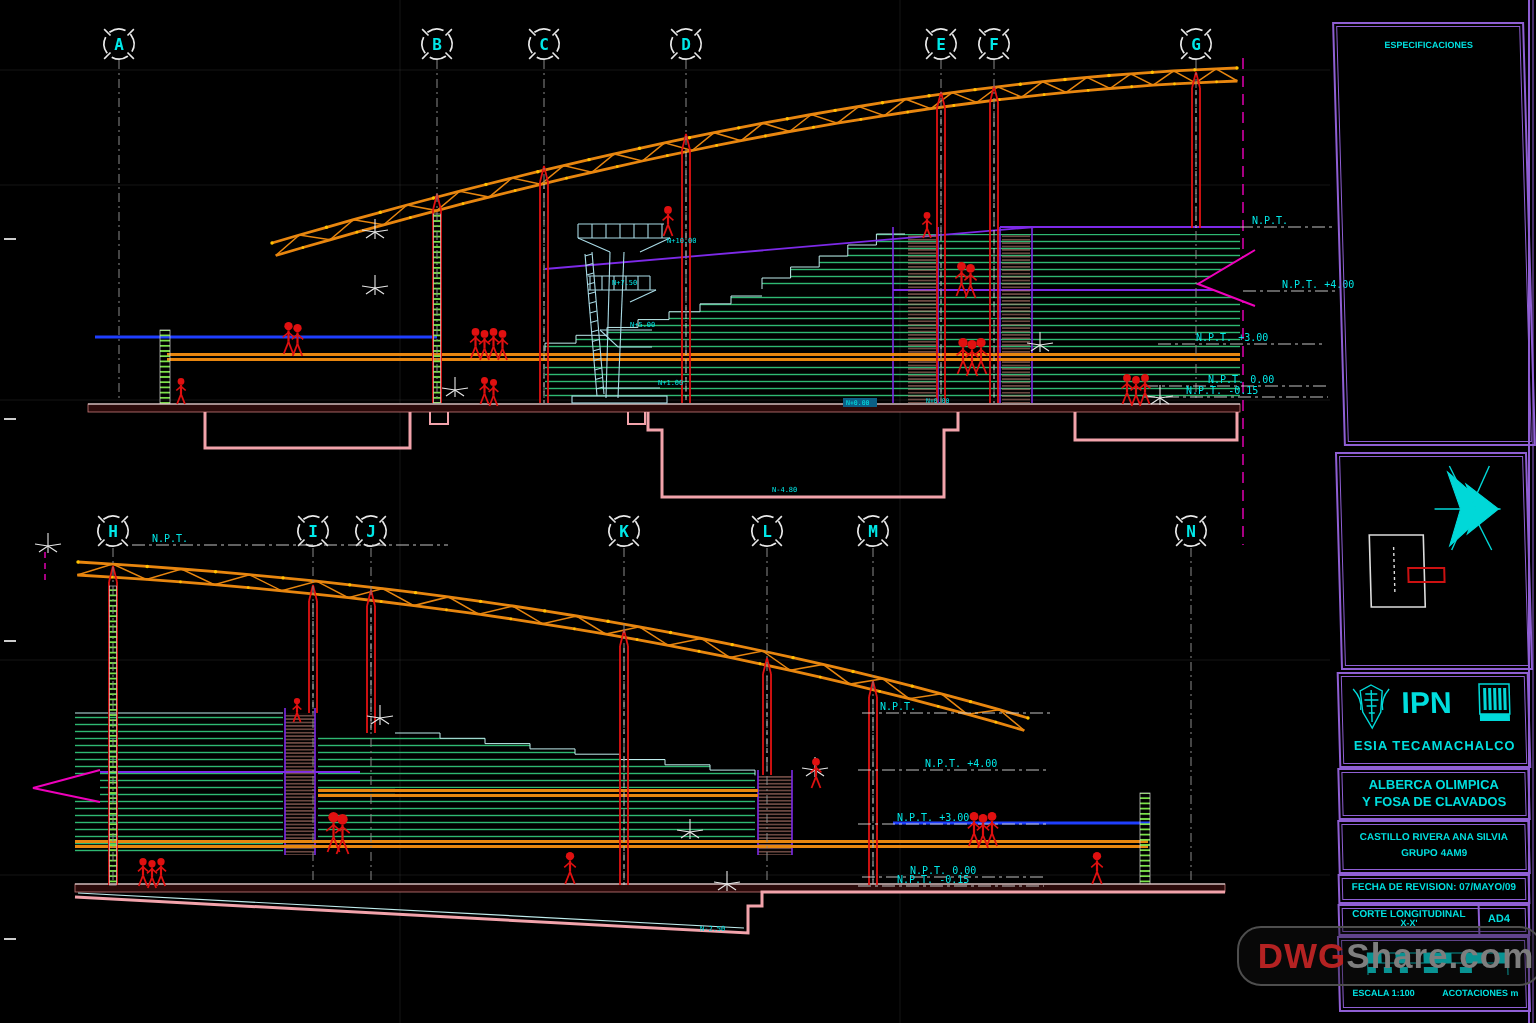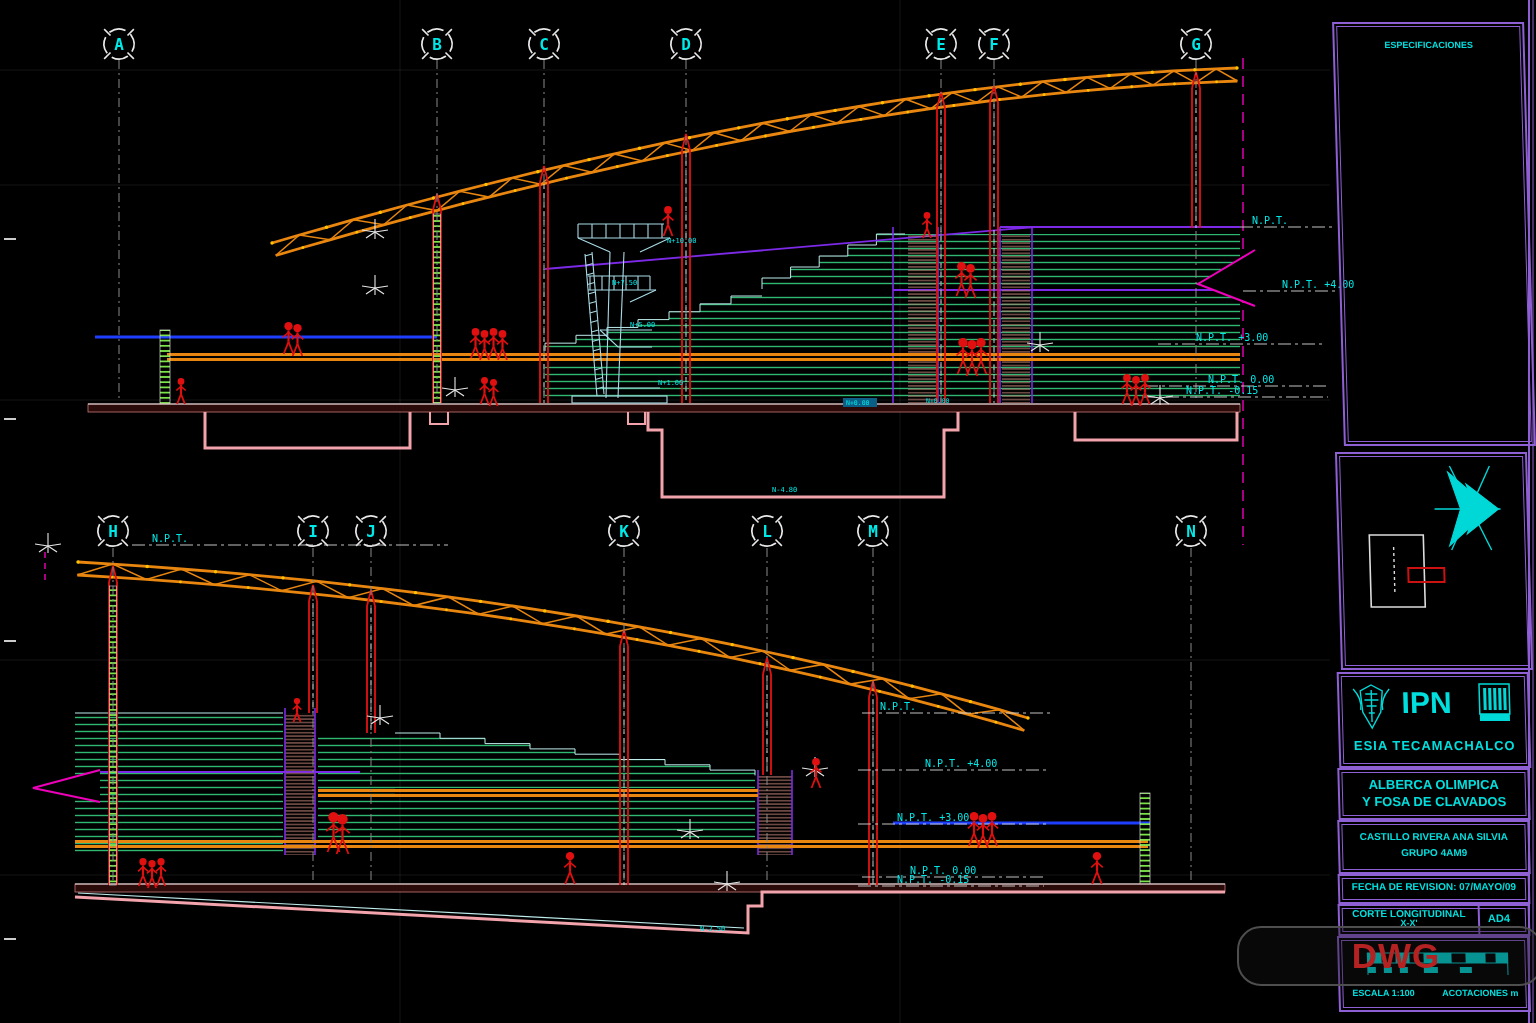--- a/index.html
+++ b/index.html
@@ -841,14 +841,15 @@
       </g>
       <line x1="4" y1="13" x2="4" y2="25" stroke="#00e0e0"></line>
         <line x1="144" y1="13" x2="144" y2="25" stroke="#00e0e0"></line>
     </svg>
     <div class="tbt" style="position:absolute;left:12px;top:50px;font-size:9px;">ESCALA 1:100</div>
     <div class="tbt" style="position:absolute;right:10px;top:50px;font-size:9px;">ACOTACIONES m</div>
   </div>
 
   <div id="wm">
     <span class="red">DWG</span>
+      <span class="gry">Share.com</span>
   </div>
 </div>
 
 </body></html>

